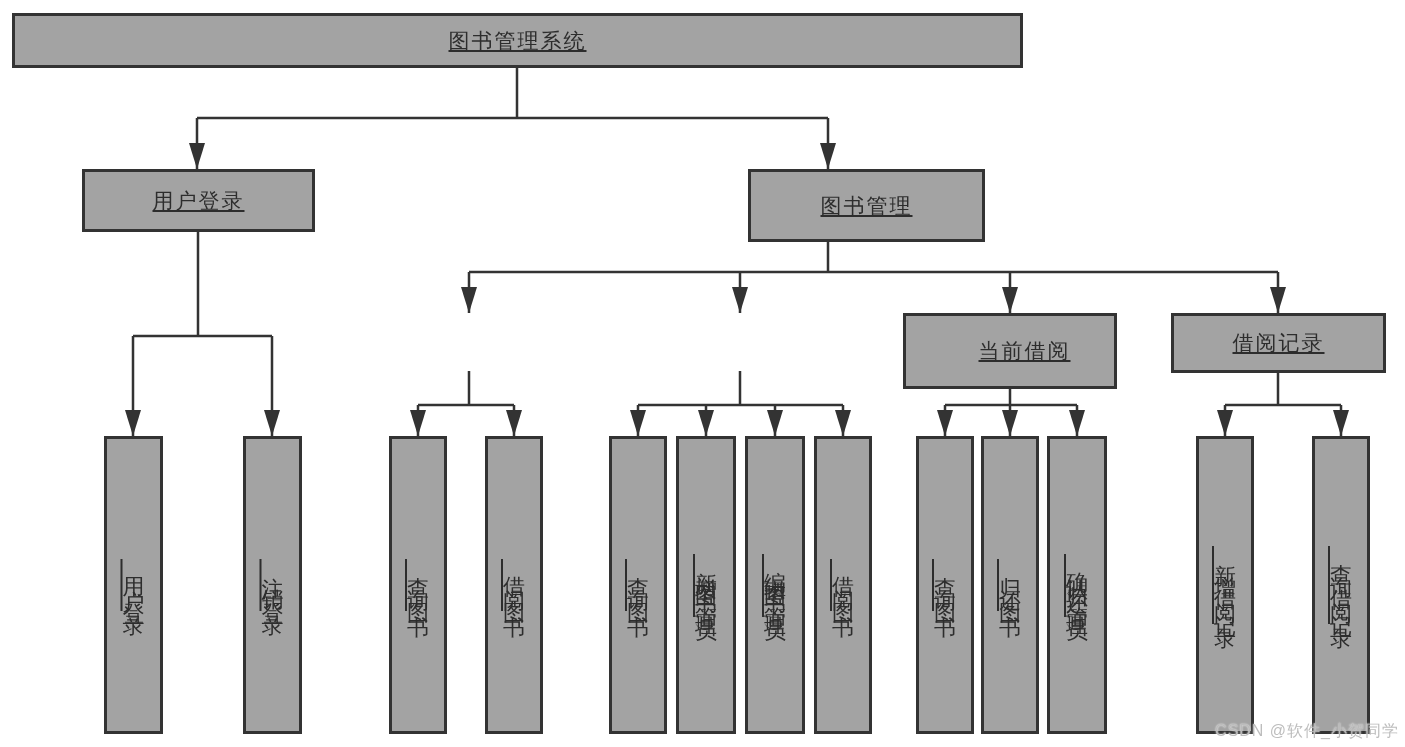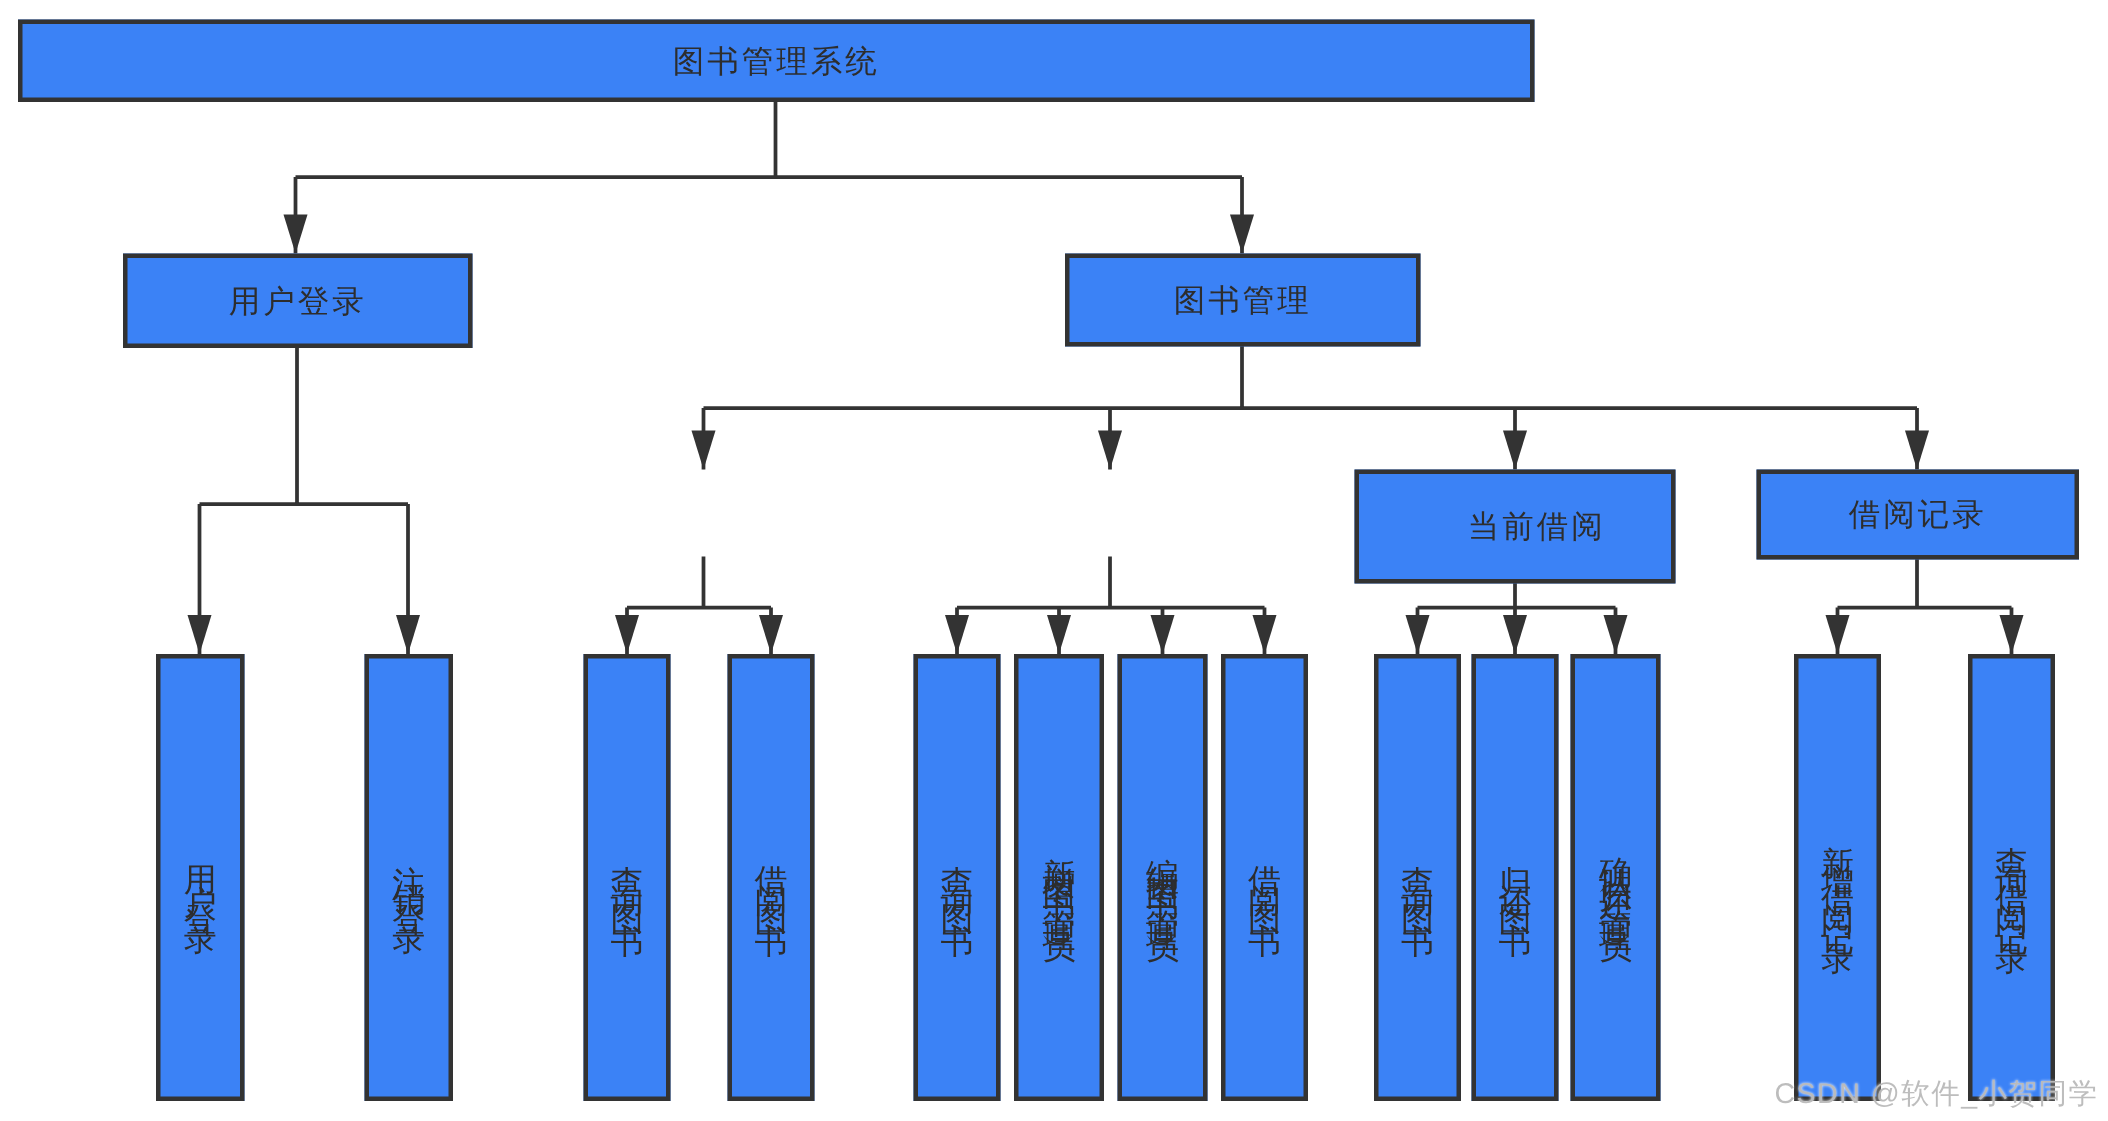--- a/index.html
+++ b/index.html
@@ -20,46 +20,47 @@
     left: 0;
     top: 0;
     width: 1405px;
     height: 747px;
     pointer-events: none;
   }
   .box {
     position: absolute;
     box-sizing: border-box;
     border: 3px solid #333333;
-    background: #3b82f6;
+    background: #a3a3a3;
     color: #2d2d2d;
     display: flex;
     align-items: center;
     justify-content: center;
     text-align: center;
+    text-decoration: underline;
   }
   .box.h {
     font-size: 21px;
     letter-spacing: 2px;
     white-space: nowrap;
   }
   .box.v {
     writing-mode: vertical-rl;
     text-orientation: mixed;
     font-size: 22px;
     letter-spacing: 13px;
     line-height: 1;
   }
   .box.v.tight {
     letter-spacing: 7px;
   }
   
   .n-root   { left: 12px;   top: 13px;  width: 1011px; height: 55px; }
   .n-login  { left: 82px;   top: 169px; width: 233px;  height: 63px; }
-  .n-mgmt   { left: 710px;  top: 169px; width: 237px;  height: 62px; }
+  .n-mgmt   { left: 748px;  top: 169px; width: 237px;  height: 73px; }
   .n-newbk  { left: 361px;  top: 313px; width: 217px;  height: 60px; }
   .n-borrow { left: 633px;  top: 313px; width: 215px;  height: 60px; }
   .n-currb  { left: 903px;  top: 313px; width: 214px;  height: 76px; padding-left: 29px; }
   .n-record { left: 1171px; top: 313px; width: 215px;  height: 60px; text-align: center; }
   .leaf     { top: 436px; height: 298px; }
   .l-ulogin  { left: 104px;  width: 59px; }
   .l-ulogout { left: 243px;  width: 59px; }
   .l-nbq     { left: 389px;  width: 58px; }
   .l-nbb     { left: 485px;  width: 58px; }
   .l-bbq     { left: 609px;  width: 58px; }
@@ -68,21 +69,21 @@
   .l-bbb     { left: 814px;  width: 58px; }
   .l-cbq     { left: 916px;  width: 58px; }
   .l-cbr     { left: 981px;  width: 58px; }
   .l-cbc     { left: 1047px; width: 60px; }
   .l-bra     { left: 1196px; width: 58px; }
   .l-brq     { left: 1312px; width: 58px; }
   .watermark {
     position: absolute;
     right: 6px;
     bottom: 5px;
-    font-size: 19px;
+    font-size: 16px;
     color: rgba(185, 185, 185, 0.95);
     text-shadow: 0 0 2px #ffffff;
     letter-spacing: 1px;
     z-index: 10;
     white-space: nowrap;
   }
 </style>
 </head>
 <body>
 

